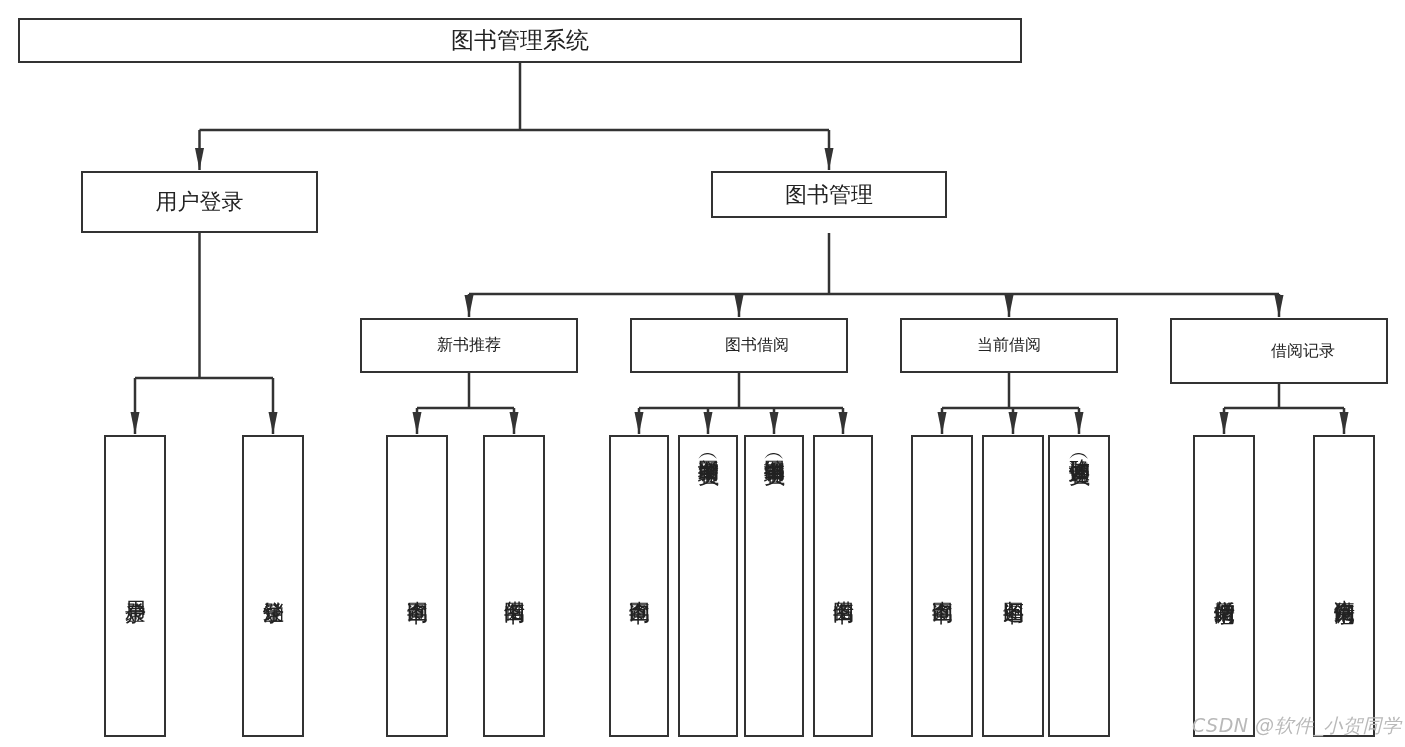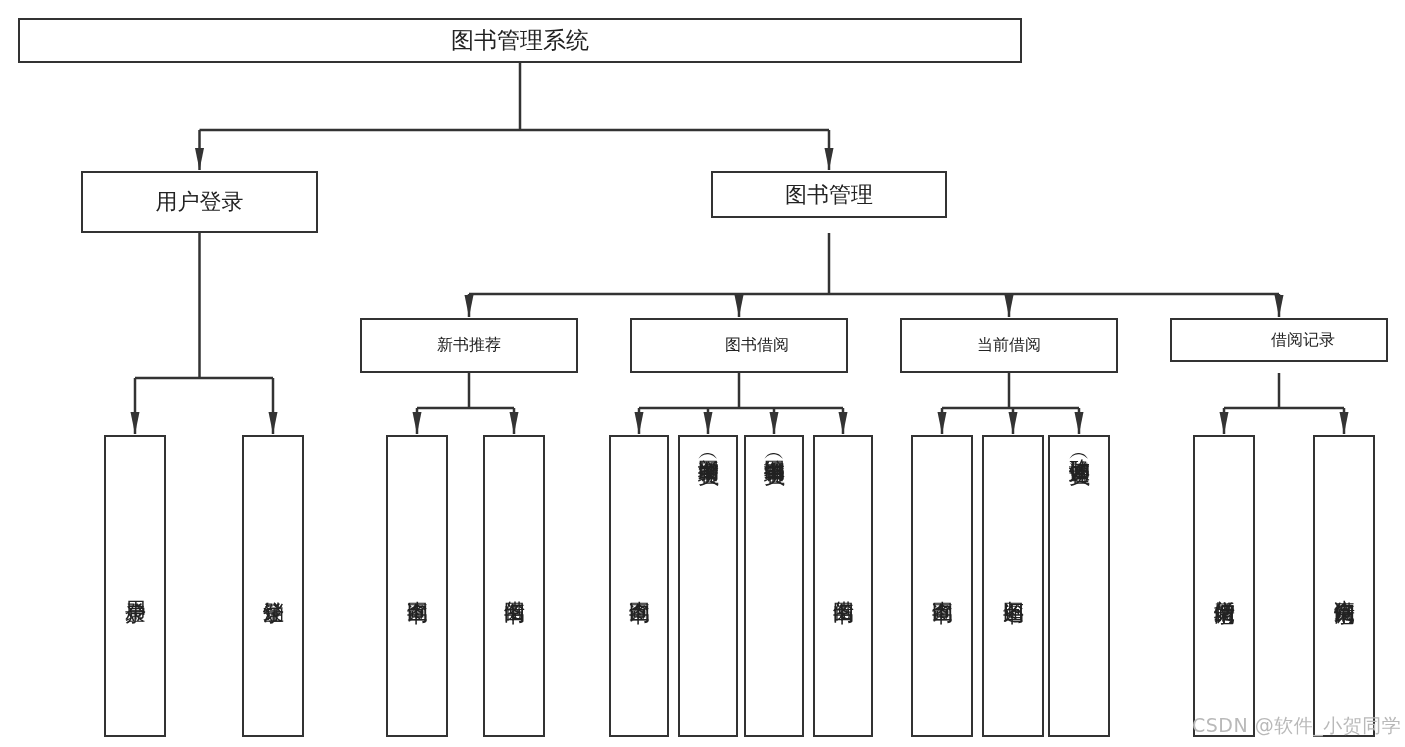--- a/index.html
+++ b/index.html
@@ -55,20 +55,21 @@
   }
   .node.leaf.top-aligned {
     justify-content: flex-start;
   }
   .watermark {
     position: absolute;
     color: #b9b9b9;
     font-size: 19px;
     white-space: nowrap;
     letter-spacing: 0.5px;
+    font-style: italic;
   }
 </style>
 </head>
 <body>
 
 <div id="canvas">
   <svg id="edges" viewBox="0 0 1405 747">
       <line x1="520" y1="63" x2="520" y2="130" stroke="#333333" stroke-width="2.5"></line>
       <line x1="199.5" y1="130" x2="829" y2="130" stroke="#333333" stroke-width="2.5"></line>
       <line x1="199.5" y1="130" x2="199.5" y2="170" stroke="#333333" stroke-width="2.5"></line>
@@ -122,21 +123,21 @@
       <line x1="1344" y1="408" x2="1344" y2="434" stroke="#333333" stroke-width="2.5"></line>
       <polygon points="1339.5,412 1348.5,412 1344,434" fill="#333333"></polygon>
     </svg>
   <div id="nodes">
       <div class="node root" id="node_root" style="left: 18px; top: 18px; width: 1004px; height: 45px;">图书管理系统</div>
       <div class="node lvl2" id="node_user-login" style="left: 81px; top: 171px; width: 237px; height: 62px;">用户登录</div>
       <div class="node lvl2" id="node_book-mgmt" style="left: 711px; top: 171px; width: 236px; height: 47px;">图书管理</div>
       <div class="node lvl3" id="node_new-book-rec" style="left: 360px; top: 318px; width: 218px; height: 55px;">新书推荐</div>
       <div class="node lvl3" id="node_book-borrow" style="left: 630px; top: 318px; width: 218px; height: 55px; padding-left: 36px;">图书借阅</div>
       <div class="node lvl3" id="node_current-borrow" style="left: 900px; top: 318px; width: 218px; height: 55px;">当前借阅</div>
-      <div class="node lvl3" id="node_borrow-record" style="left: 1170px; top: 318px; width: 218px; height: 44px; padding-left: 48px;">借阅记录</div>
+      <div class="node lvl3" id="node_borrow-record" style="left: 1170px; top: 318px; width: 218px; height: 66px; padding-left: 48px;">借阅记录</div>
       <div class="node leaf" id="node_leaf-user-login" style="left: 104px; top: 435px; width: 62px; height: 302px;">用户登录</div>
       <div class="node leaf" id="node_leaf-user-logout" style="left: 242px; top: 435px; width: 62px; height: 302px;">注销登录</div>
       <div class="node leaf" id="node_leaf-query-book-1" style="left: 386px; top: 435px; width: 62px; height: 302px;">查询图书</div>
       <div class="node leaf" id="node_leaf-borrow-book-1" style="left: 483px; top: 435px; width: 62px; height: 302px;">借阅图书</div>
       <div class="node leaf" id="node_leaf-query-book-2" style="left: 609px; top: 435px; width: 60px; height: 302px;">查询图书</div>
       <div class="node leaf top-aligned" id="node_leaf-add-book" style="left: 678px; top: 435px; width: 60px; height: 302px;">新增图书（管理员）</div>
       <div class="node leaf top-aligned" id="node_leaf-edit-book" style="left: 744px; top: 435px; width: 60px; height: 302px;">编辑图书（管理员）</div>
       <div class="node leaf" id="node_leaf-borrow-book-2" style="left: 813px; top: 435px; width: 60px; height: 302px;">借阅图书</div>
       <div class="node leaf" id="node_leaf-query-book-3" style="left: 911px; top: 435px; width: 62px; height: 302px;">查询图书</div>
       <div class="node leaf" id="node_leaf-return-book" style="left: 982px; top: 435px; width: 62px; height: 302px;">归还图书</div>

